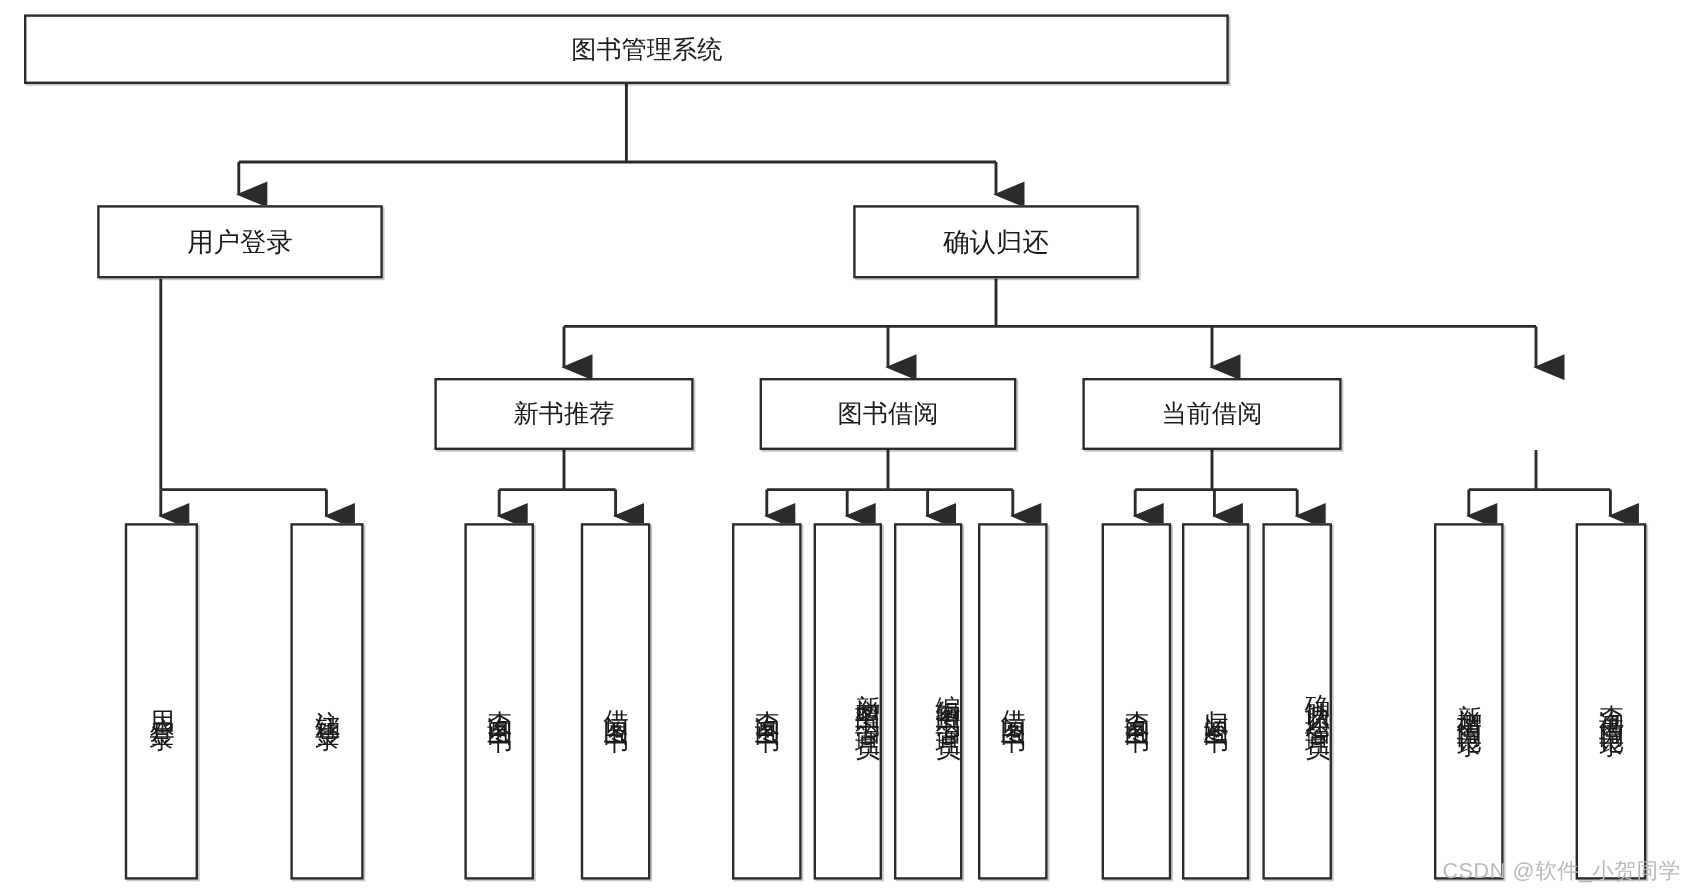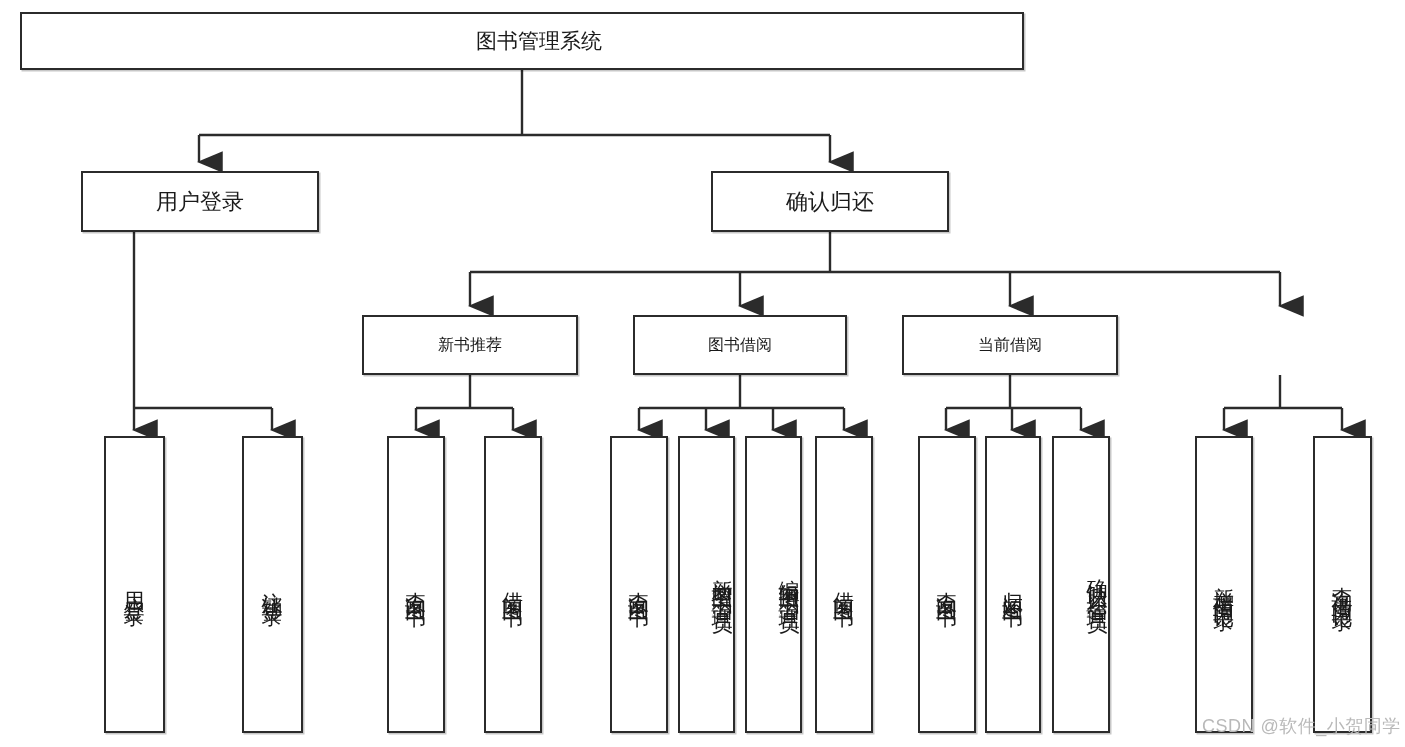--- a/index.html
+++ b/index.html
@@ -34,21 +34,21 @@
     box-shadow: 1.5px 1.5px 0 rgba(0,0,0,0.22);
   }
   .node.root {
     font-size: 21px;
     padding-left: 34px;
   }
   .node.level1 {
     font-size: 22px;
   }
   .node.level2 {
-    font-size: 16px;
+    font-size: 21px;
   }
   .node.leaf {
     font-size: 21px;
     writing-mode: vertical-rl;
     text-orientation: upright;
     letter-spacing: 5px;
     line-height: 1;
     padding-top: 4px;
     padding-bottom: 4px;
   }

